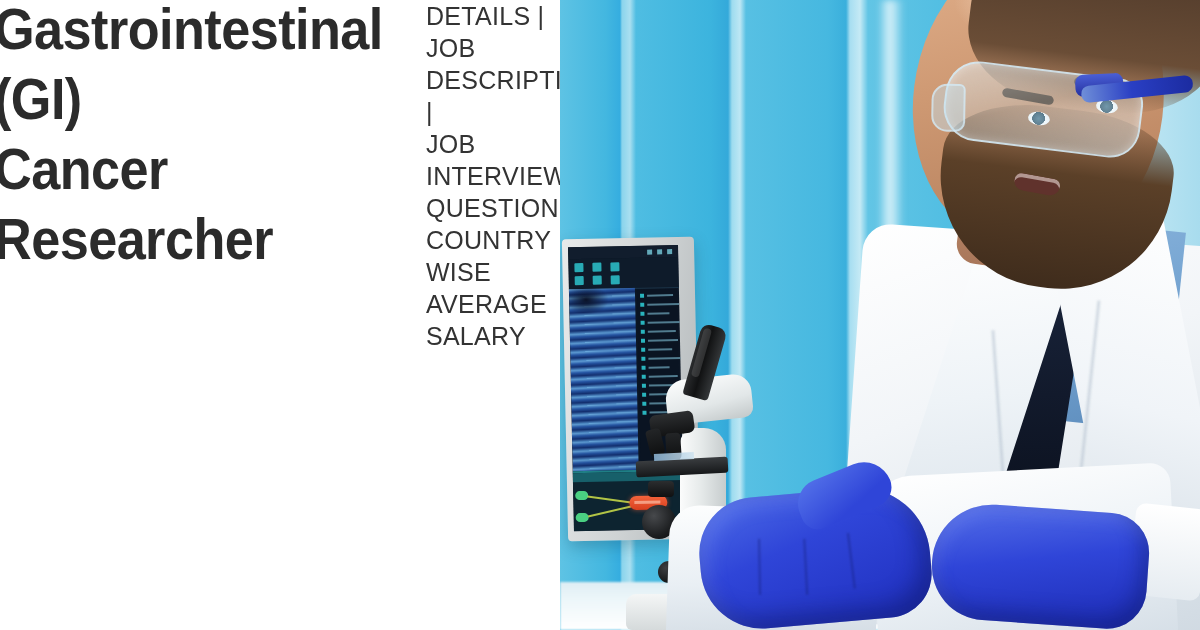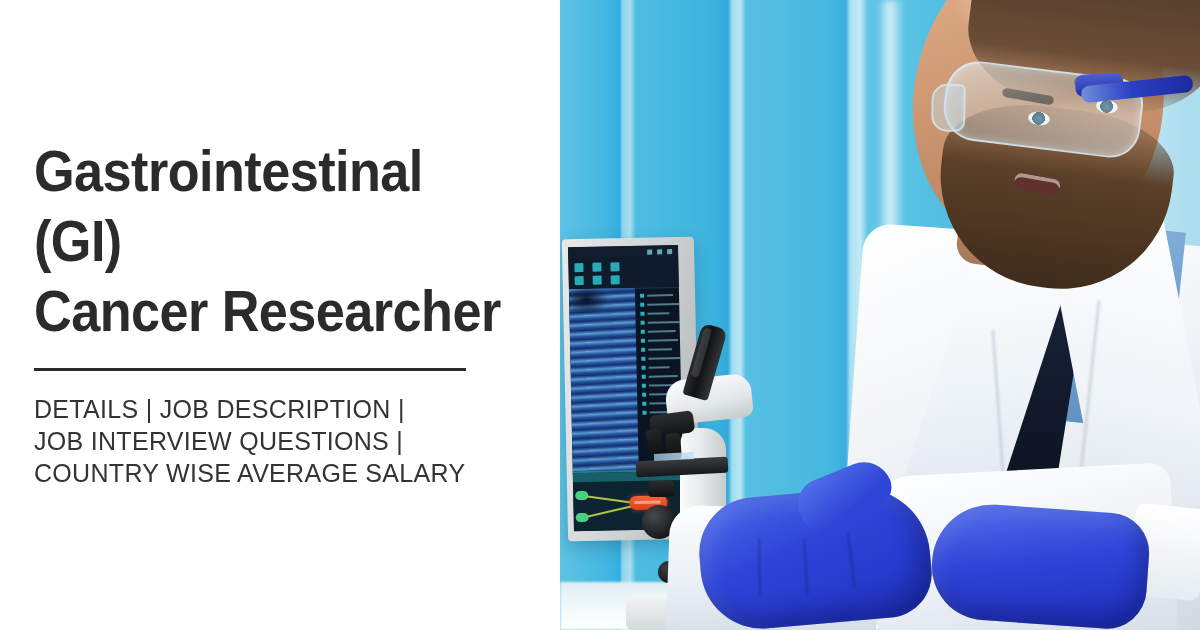--- a/index.html
+++ b/index.html
@@ -24,21 +24,20 @@
   
   .text-panel {
     position: relative;
     width: 560px;
     height: 630px;
     background: #ffffff;
     flex: 0 0 560px;
     box-sizing: border-box;
     padding: 0 0 0 34px;
     display: flex;
-    flex-direction: column;
     justify-content: center;
   }
   .title-block {
     margin-top: -6px;
   }
   .title {
     font-family: "Liberation Sans Narrow", "Liberation Sans", sans-serif;
     font-weight: 700;
     font-size: 58px;
     line-height: 70px;

